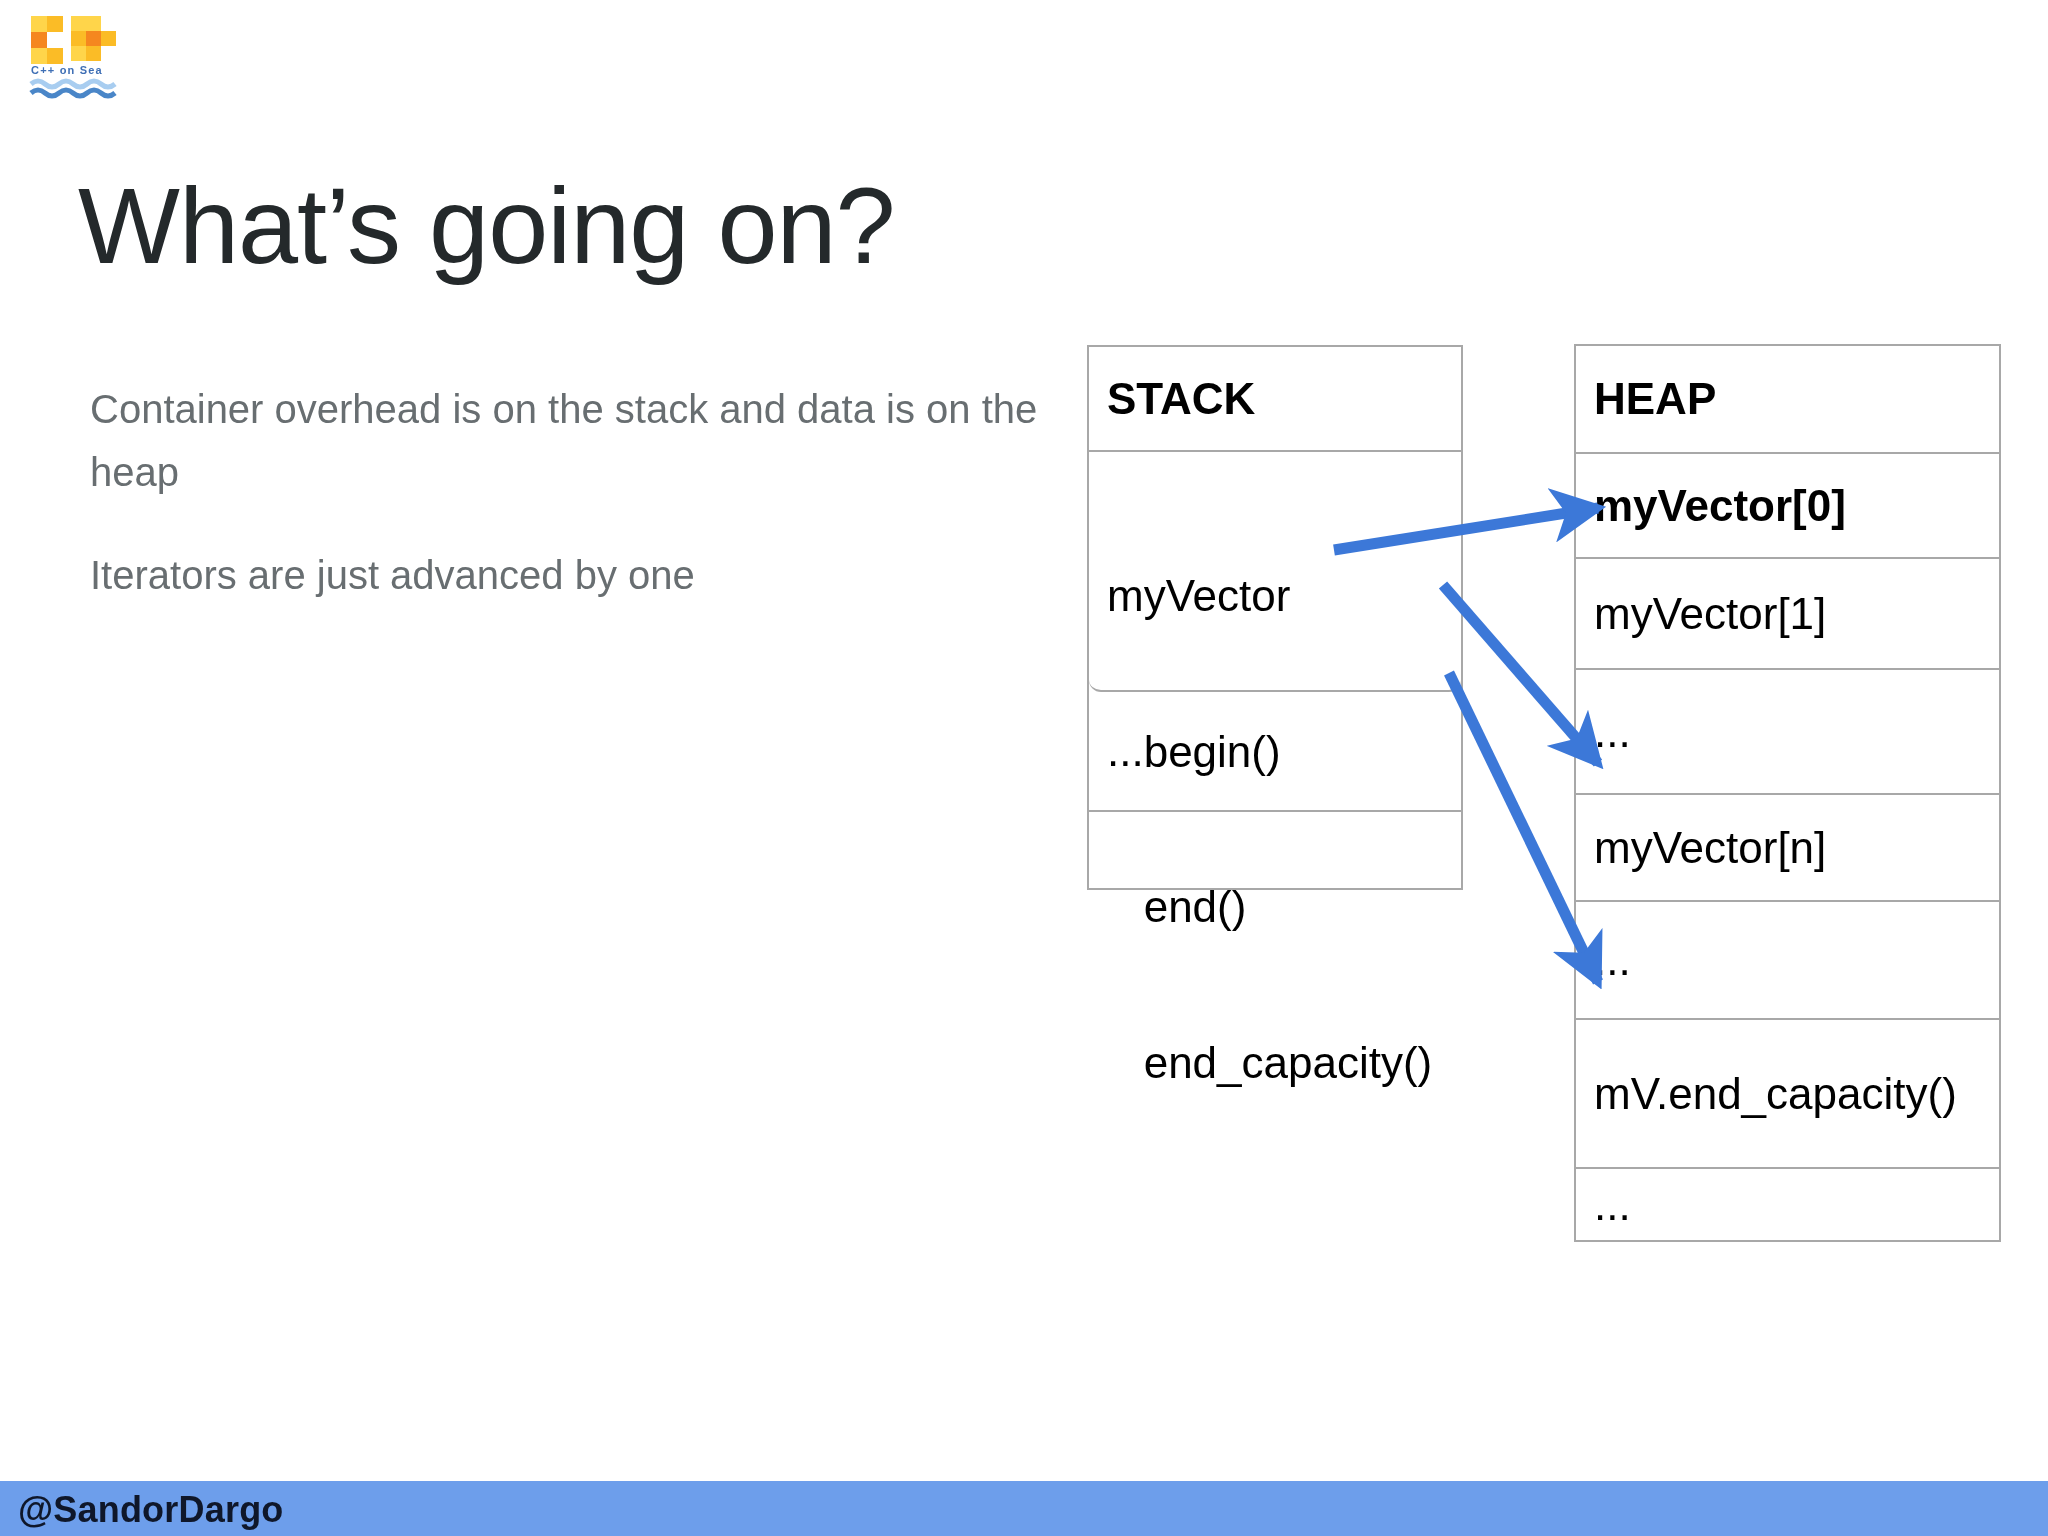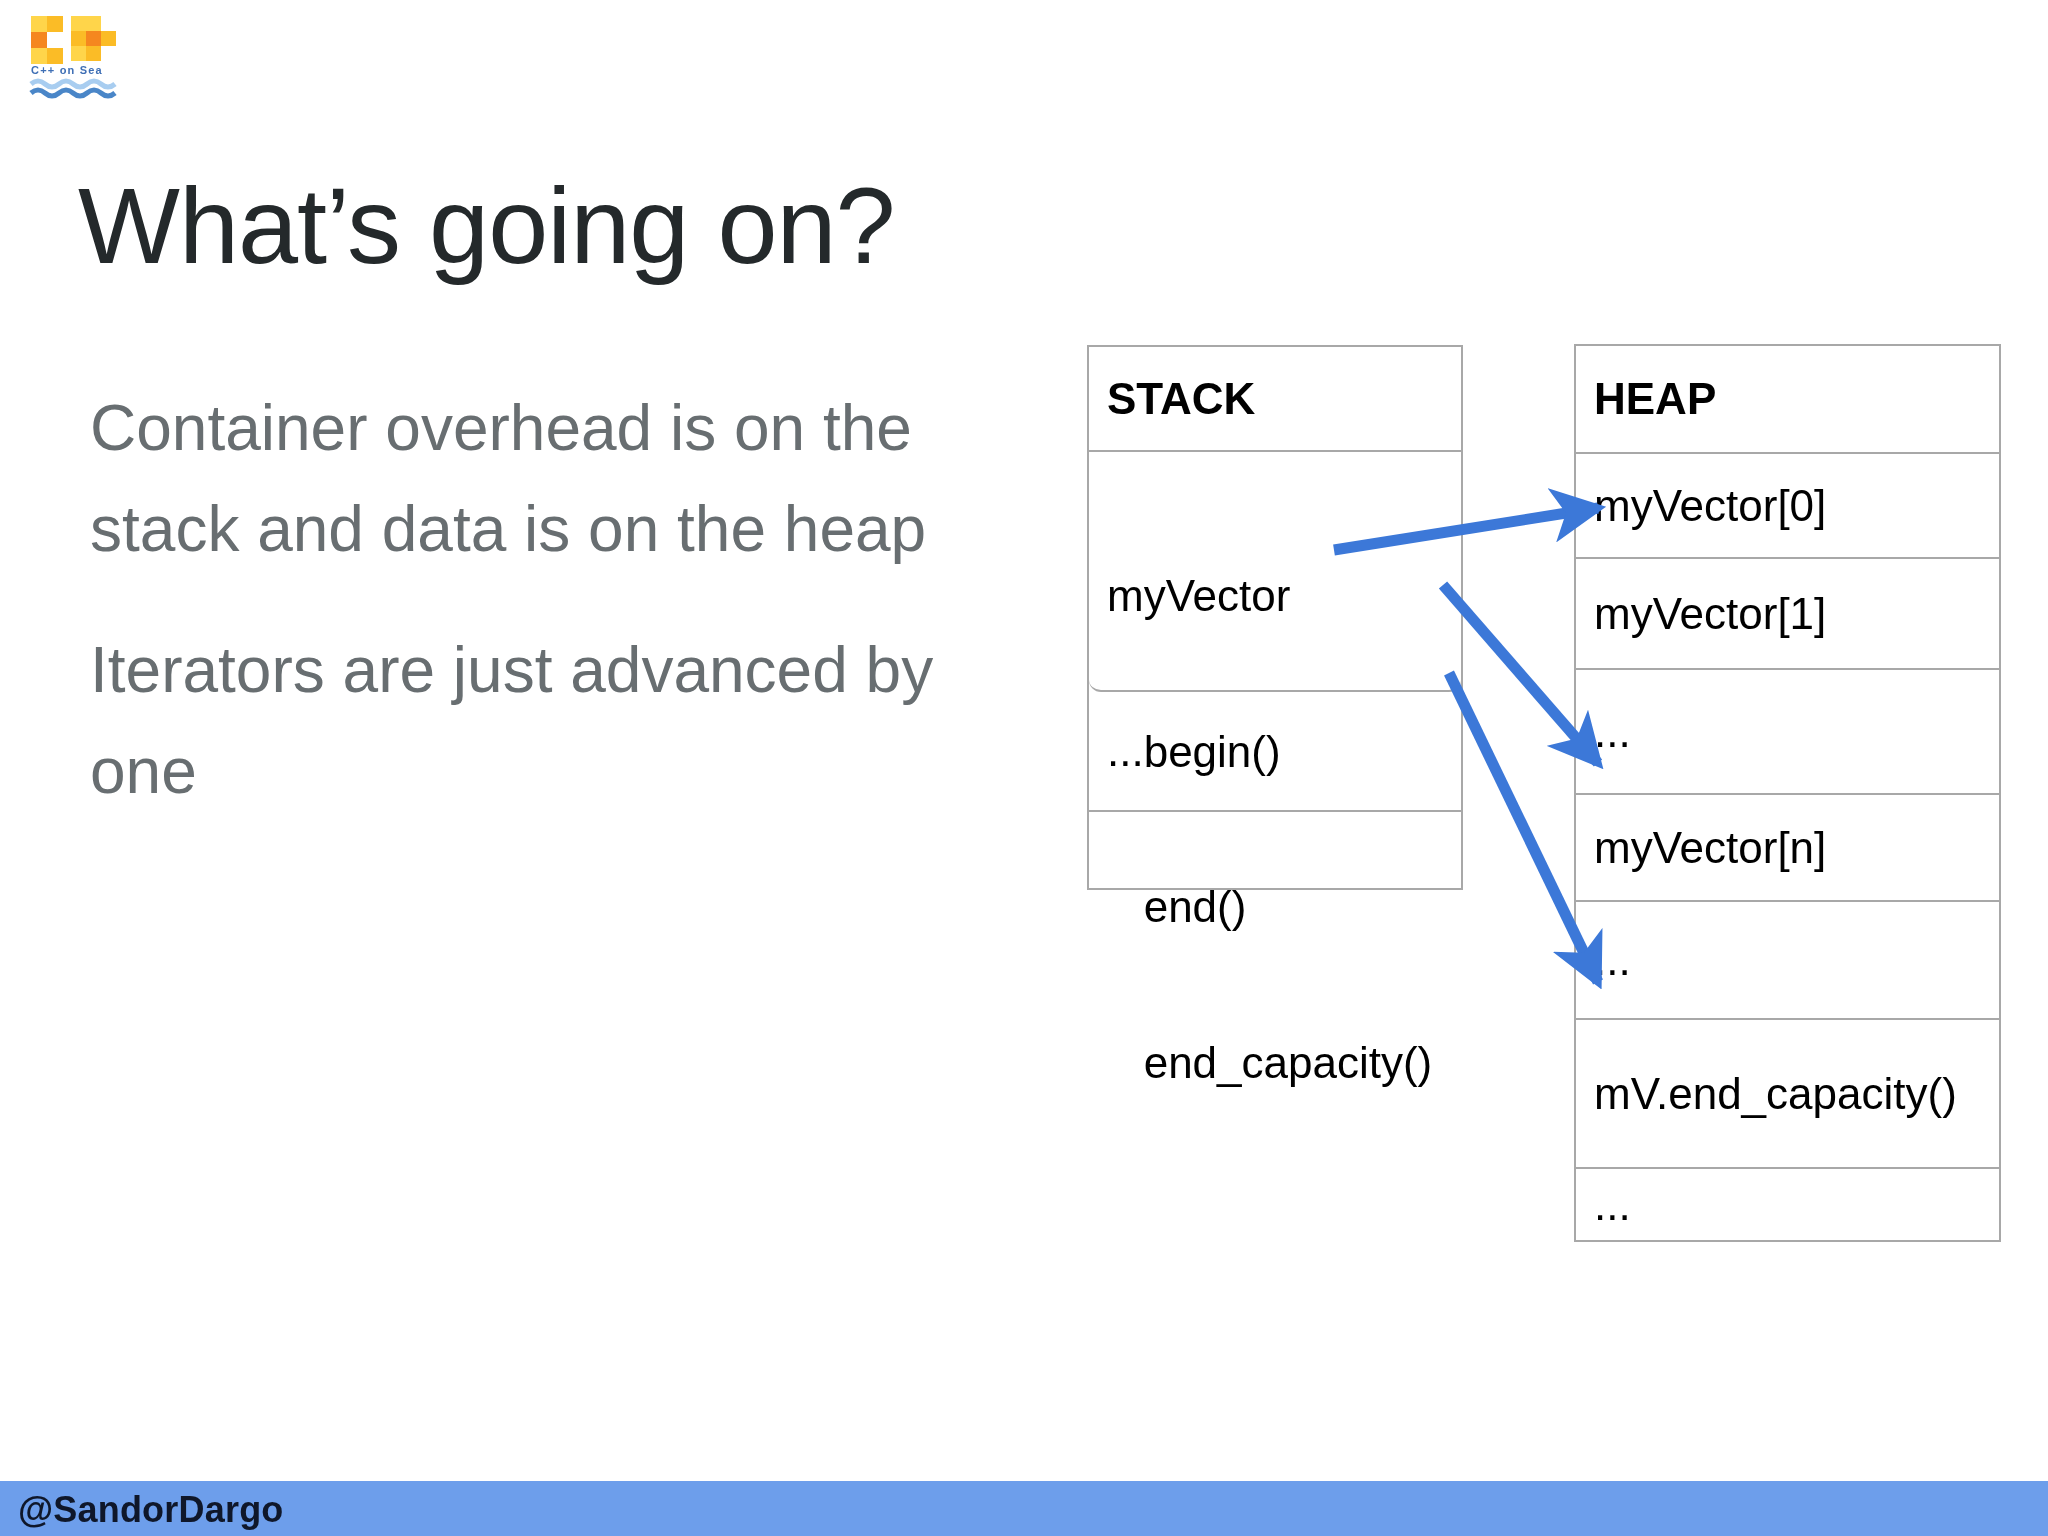--- a/index.html
+++ b/index.html
@@ -18,21 +18,21 @@
     position:absolute;left:78px;top:172px;
     font-size:108px;line-height:1.0;
     font-weight:400;color:#24292b;
     letter-spacing:-1px;
     white-space:nowrap;
   }
   
   #body-copy{
     position:absolute;left:90px;top:378px;width:950px;
     color:#686e71;
-    font-size:64px;line-height:1.58;
+    font-size:40px;line-height:1.58;
     font-weight:400;
   }
   #body-copy p{margin:0 0 40px 0;}
   
   .memtable{
     position:absolute;
     border:2px solid #a8a8a8;
     border-bottom:none;
     box-sizing:border-box;
     background:#fff;
@@ -110,21 +110,21 @@
     <div>   begin()</div>
     <div>   end()</div>
     <div>   end_capacity()</div>
   </div>
   <div class="memrow" style="height:120px;">...</div>
   <div class="memrow" style="height:78px;"></div>
 </div>
 
 <div class="memtable" id="heap-table">
   <div class="memrow header" style="height:108px;">HEAP</div>
-  <div class="memrow" style="height:105px;">myVector[0]</div>
+  <div class="memrow" style="height:105px;font-weight:bold;">myVector[0]</div>
   <div class="memrow" style="height:111px;">myVector[1]</div>
   <div class="memrow" style="height:125px;">...</div>
   <div class="memrow" style="height:107px;">myVector[n]</div>
   <div class="memrow" style="height:118px;">...</div>
   <div class="memrow" style="height:149px;">mV.end_capacity()</div>
   <div class="memrow" style="height:73px;">...</div>
 </div>
 
 <svg id="arrows" viewBox="0 0 2048 1536">
   <defs>

